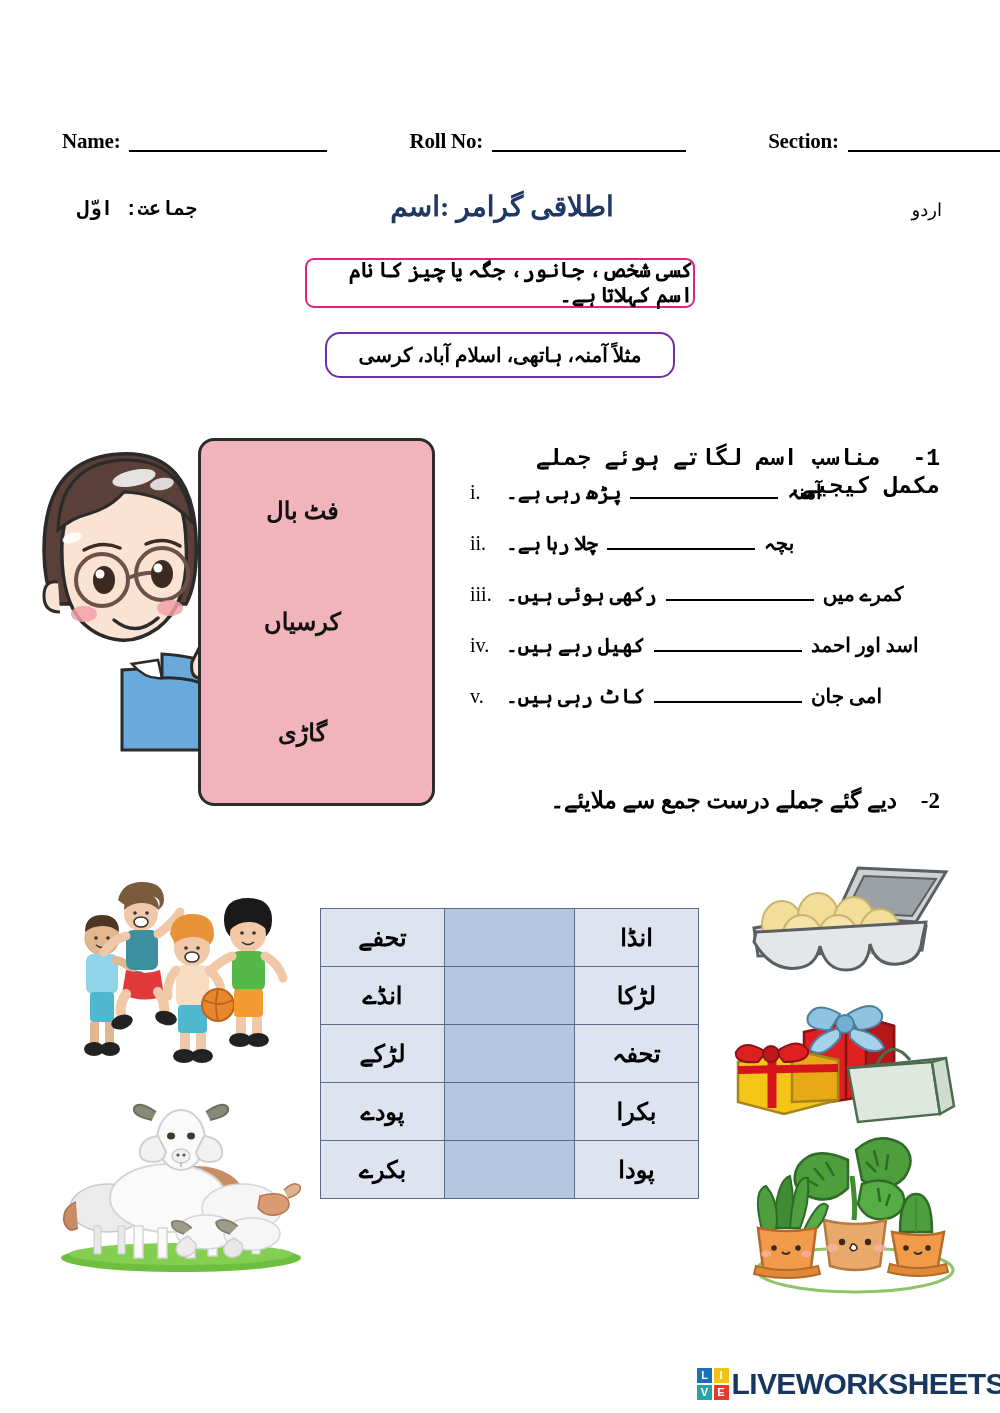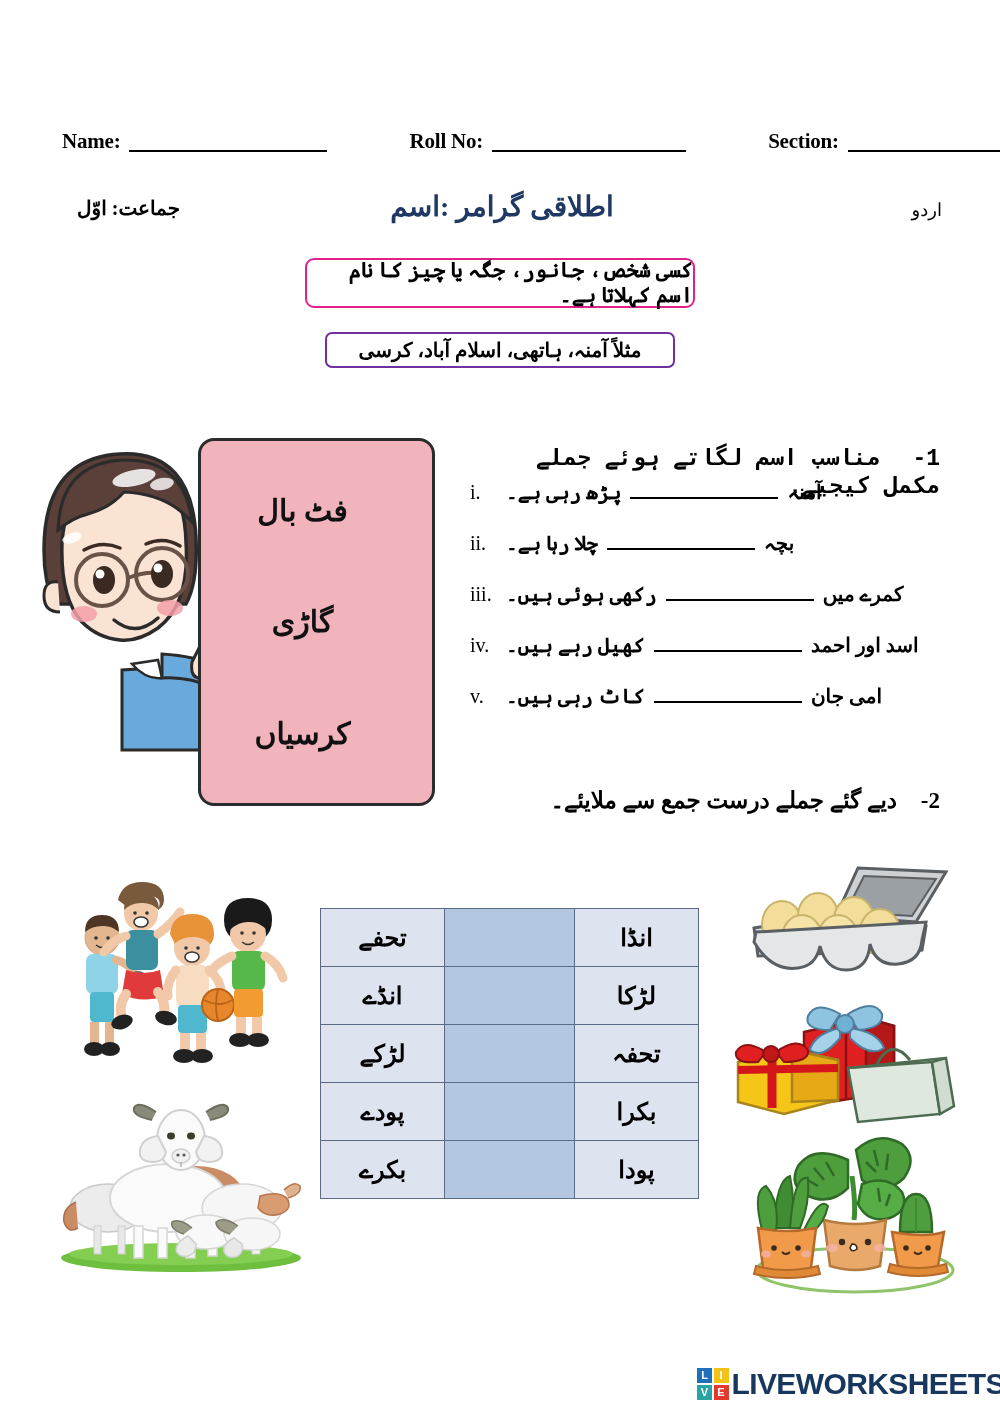--- a/index.html
+++ b/index.html
@@ -51,21 +51,21 @@
     width: 880px; height: 42px;
   }
   .subject-right {
     position: absolute; right: 0; top: 9px;
     font-family: "Liberation Serif", serif;
     font-size: 18px;
     direction: rtl;
   }
   .class-left {
     position: absolute; left: 15px; top: 6px;
-    font-family: Liberation Serif, serif;
+    font-family: Liberation Mono, monospace;
     font-size: 20px;
     font-weight: bold;
     direction: rtl;
   }
   .main-title {
     position: absolute;
     left: 0; right: 0; top: 0;
     text-align: center;
     font-family: "Liberation Serif", serif;
     font-size: 28px;
@@ -86,23 +86,23 @@
     justify-content: center;
     direction: rtl;
     font-family: "Liberation Serif", serif;
     font-size: 21px;
     font-weight: bold;
     background: #fff;
   }
   .ex-box {
     position: absolute;
     left: 325px; top: 332px;
-    width: 350px; height: 36px;
+    width: 350px; height: 46px;
     border: 2.5px solid #7030a0;
-    border-radius: 7px;
+    border-radius: 15px;
     display: flex;
     align-items: center;
     justify-content: center;
     direction: rtl;
     font-family: "Liberation Serif", serif;
     font-size: 20px;
     font-weight: bold;
     background: #fff;
   }
 
@@ -172,21 +172,21 @@
     display: flex;
     flex-direction: column;
     align-items: center;
     justify-content: space-around;
     padding: 14px 0;
     z-index: 3;
   }
   .board-word {
     direction: rtl;
     font-family: "Liberation Serif", serif;
-    font-size: 30px;
+    font-size: 24px;
     font-weight: bold;
     color: #111;
     text-align: center;
     width: 100%;
     padding-right: 28px;
   }
 
   
   .boy-wrap {
     position: absolute;
@@ -348,22 +348,22 @@
     <span class="sent">
       <span>امی جان</span>
       <span class="blank-line"></span>
       <span>کاٹ رہی ہیں۔</span>
     </span>
   </div>
 </div>
 
 <div class="board">
   <div class="board-word">فٹ بال</div>
+  <div class="board-word">کرسیاں</div>
   <div class="board-word">گاڑی</div>
-  <div class="board-word">کرسیاں</div>
 </div>
 
 <div class="boy-wrap">
   <svg viewBox="0 0 215 320" width="215" height="320">
 
     <path d="M100 238 L100 318 L188 318 L188 246 Q150 250 132 236 Z" fill="#6aa9dc" stroke="#2b2b2b" stroke-width="3"></path>
 
     <path d="M110 232 q14 16 30 14 l-4 -18 z" fill="#ffffff" stroke="#2b2b2b" stroke-width="2.5"></path>
 
     <path d="M140 222 q34 2 52 12 l0 22 q-26 -12 -52 -10 z" fill="#6aa9dc" stroke="#2b2b2b" stroke-width="3"></path>

